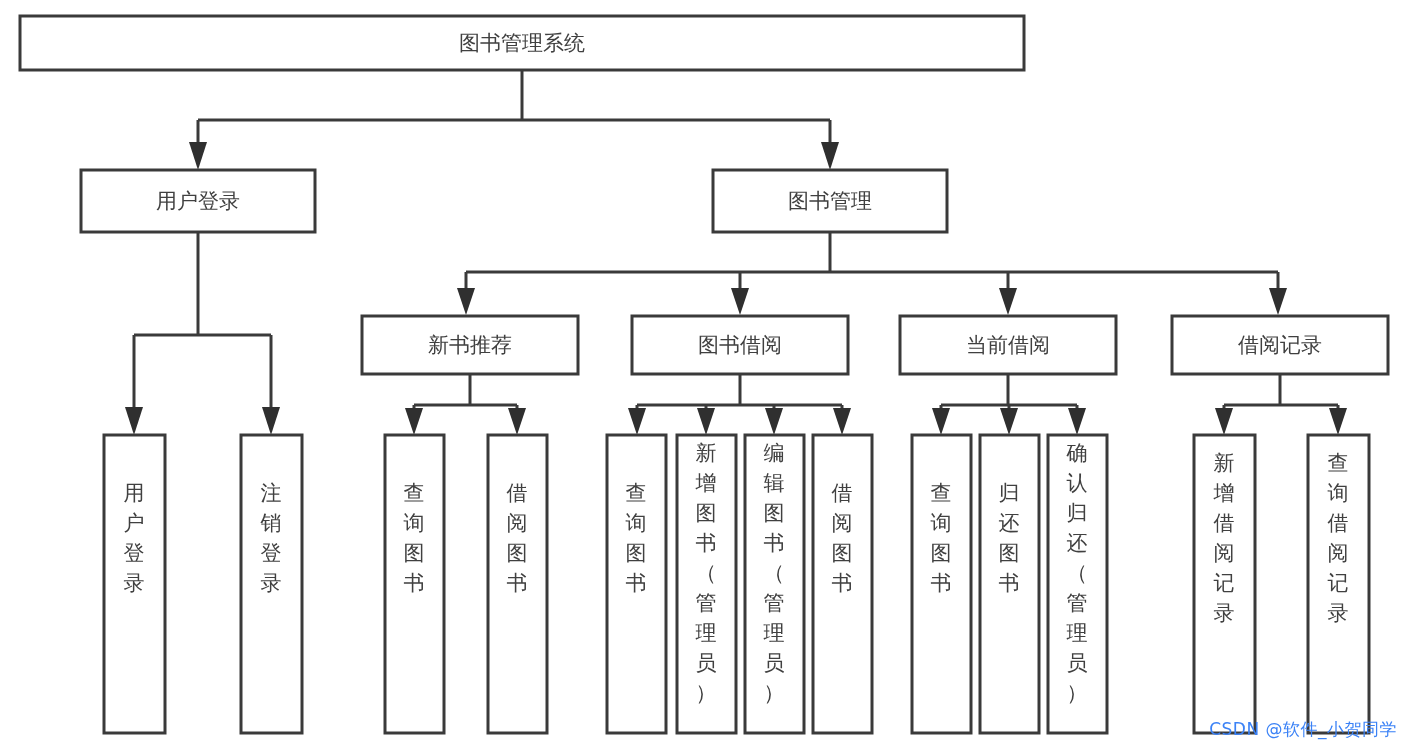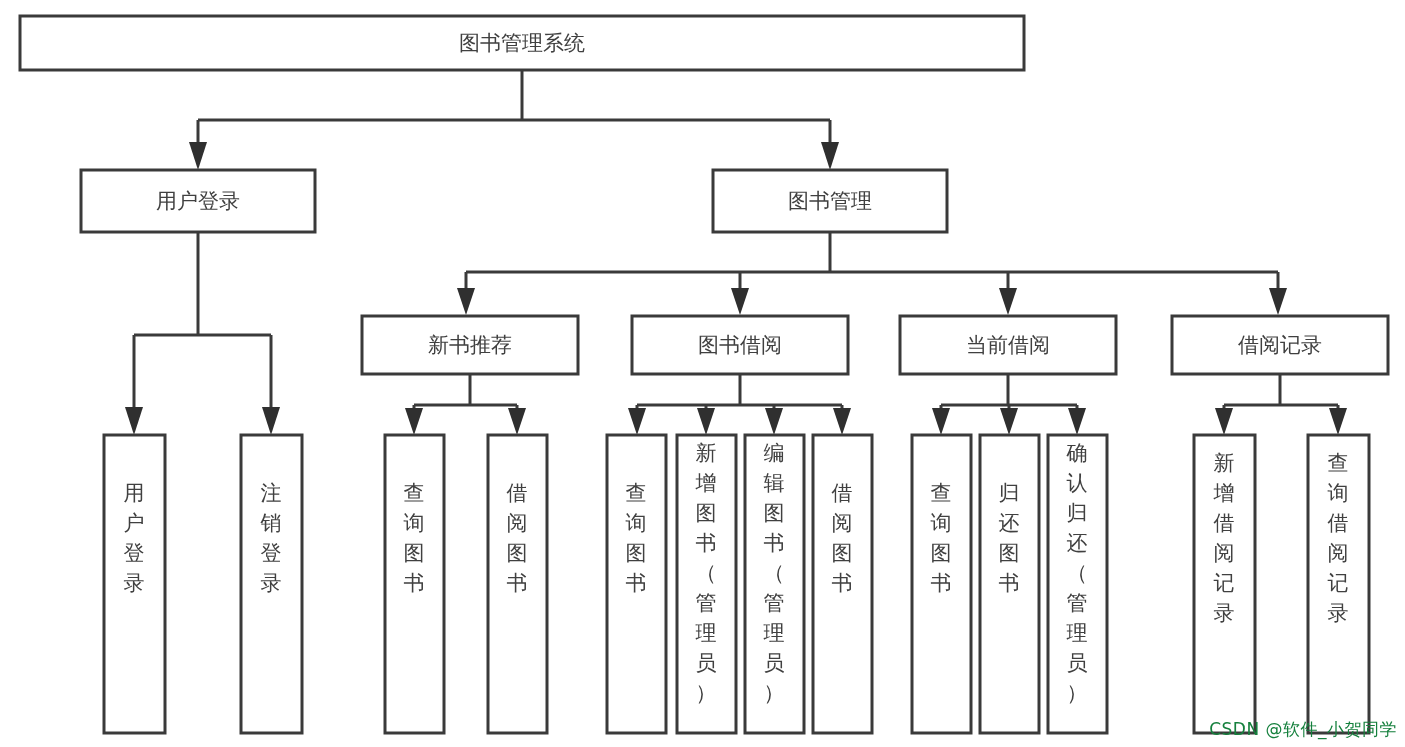--- a/index.html
+++ b/index.html
@@ -52,21 +52,21 @@
     font-size: 21px;
     fill: #404040;
     text-anchor: middle;
   }
   .watermark {
     position: absolute;
     right: 8px;
     bottom: 6px;
     font-family: "DejaVu Sans", "Liberation Sans", sans-serif;
     font-size: 17px;
-    color: #15803d;
+    color: #3b82f6;
     white-space: nowrap;
     letter-spacing: 0.5px;
     margin-top: 34px;
   }
 </style>
 </head>
 <body>
 
 <div id="diagram-root">
 

